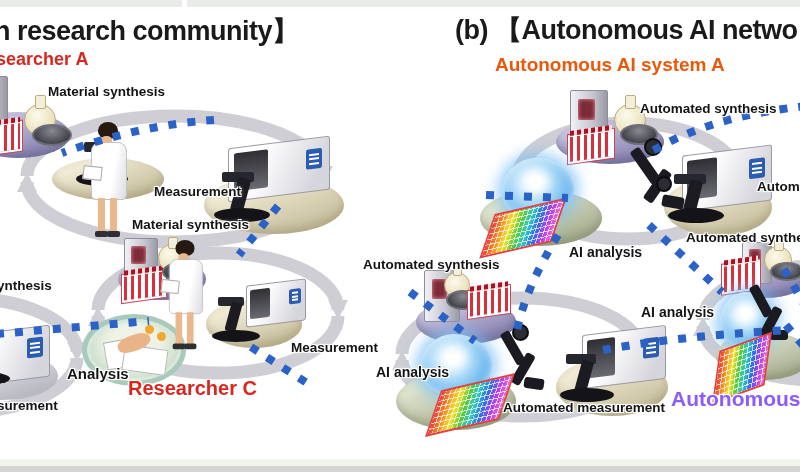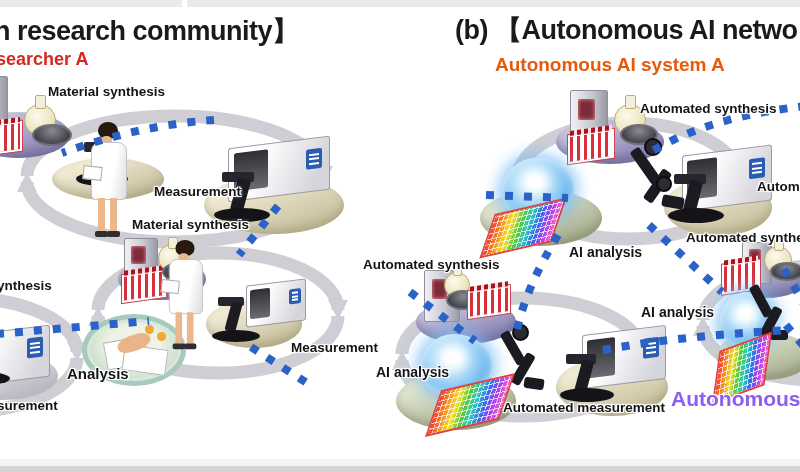--- a/index.html
+++ b/index.html
@@ -270,20 +270,21 @@
   </svg>
 
   <div class="lbl title" style="left:-6px;top:13px;">n research community】</div>
   <div class="lbl red" style="left:-4px;top:49px;">searcher A</div>
   <div class="lbl" style="left:48px;top:84px;">Material synthesis</div>
   <div class="lbl" style="left:154px;top:184px;">Measurement</div>
   <div class="lbl" style="left:132px;top:217px;">Material synthesis</div>
   <div class="lbl" style="left:-3px;top:278px;">ynthesis</div>
   <div class="lbl" style="left:291px;top:340px;">Measurement</div>
   <div class="lbl" style="left:67px;top:365px;font-size:15px;">Analysis</div>
+  <div class="lbl red" style="left:128px;top:377px;font-size:20px;">Researcher C</div>
   <div class="lbl" style="left:-3px;top:398px;">surement</div>
 
   <div class="lbl title" style="left:455px;top:12px;">(b) 【Autonomous AI netwo</div>
   <div class="lbl orange" style="left:495px;top:54px;">Autonomous AI system A</div>
   <div class="lbl" style="left:640px;top:101px;">Automated synthesis</div>
   <div class="lbl" style="left:757px;top:179px;">Autom</div>
   <div class="lbl" style="left:686px;top:230px;">Automated synthe</div>
   <div class="lbl" style="left:569px;top:244px;font-size:14px;">AI analysis</div>
   <div class="lbl" style="left:363px;top:257px;">Automated synthesis</div>
   <div class="lbl" style="left:641px;top:304px;font-size:14px;">AI analysis</div>

